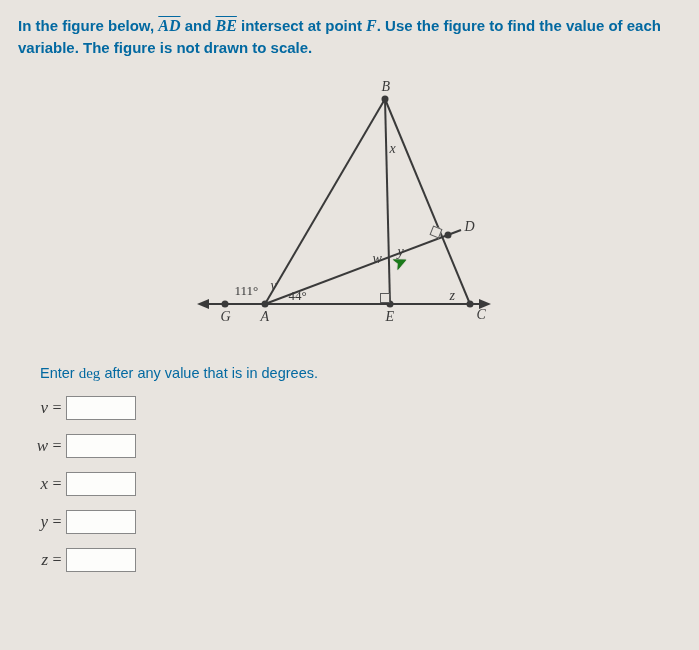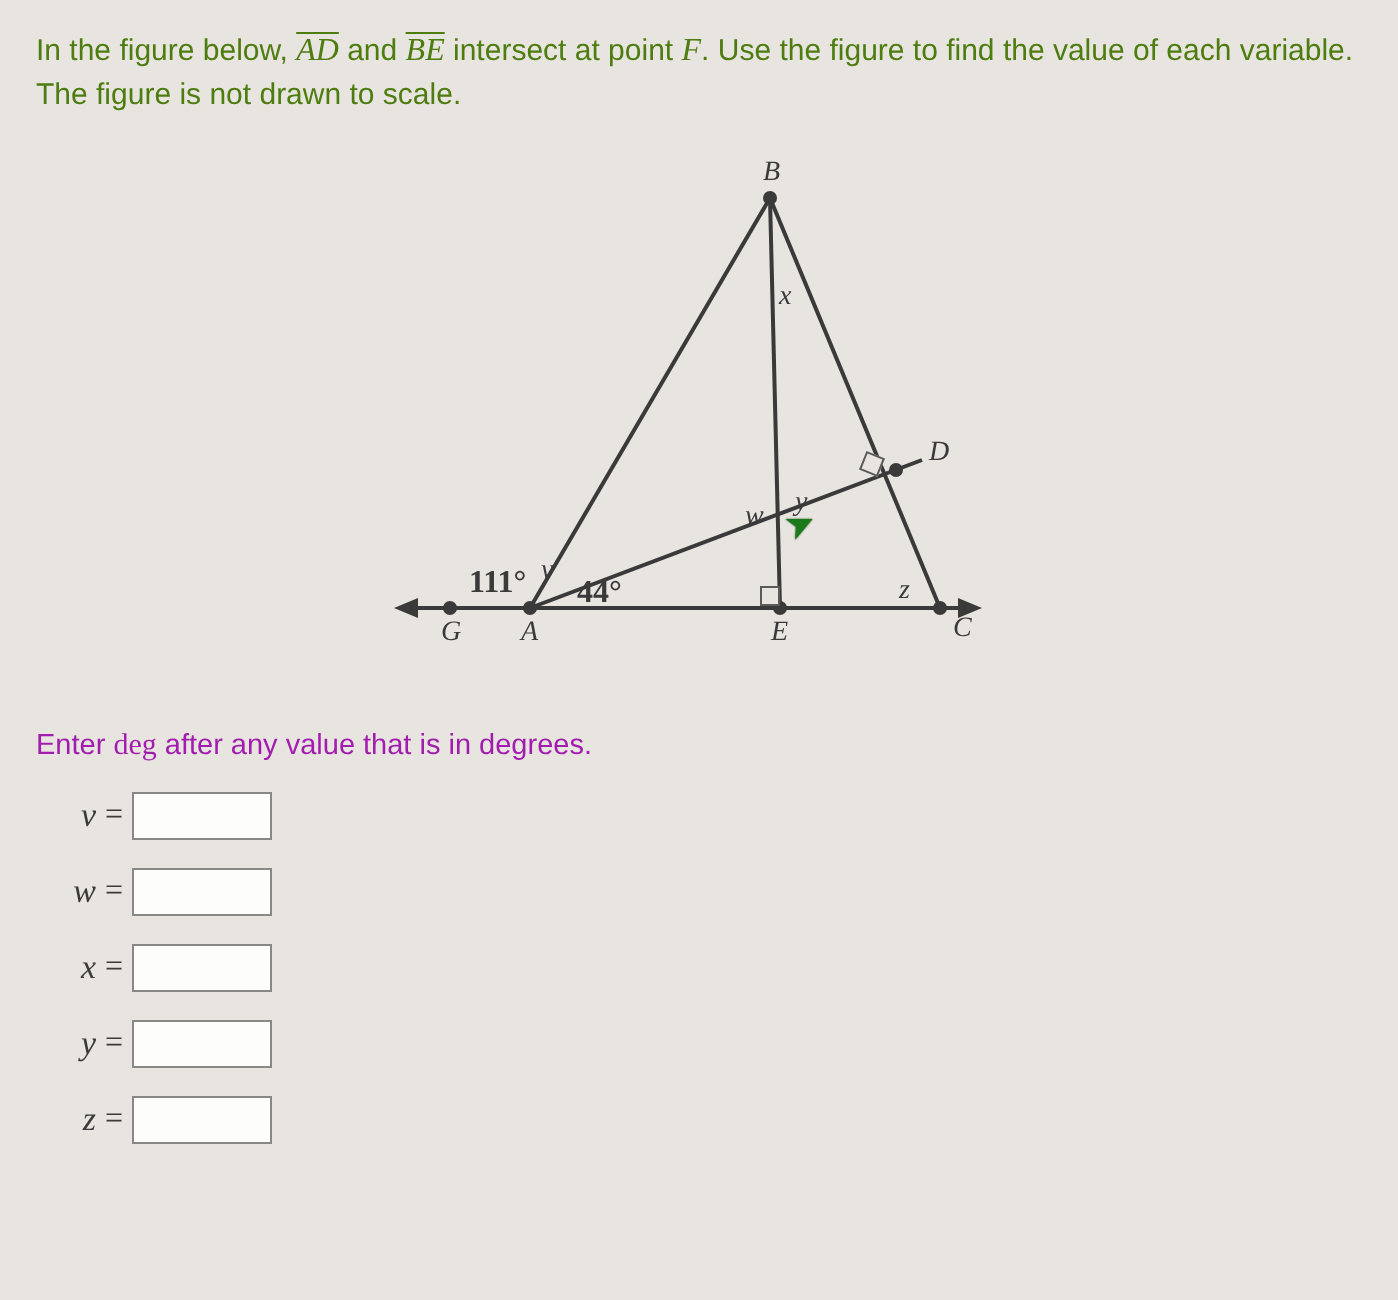--- a/index.html
+++ b/index.html
@@ -7,22 +7,23 @@
     width: 699px;
     height: 650px;
     background: #e8e4df;
     font-family: Arial, Helvetica, sans-serif;
     padding: 14px 18px;
     color: #3a3a3a;
   }
   .prompt {
     font-size: 15px;
     line-height: 1.45;
-    color: #4d7c0f;
+    color: #0369a1;
     margin-bottom: 20px;
+    font-weight: bold;
   }
   .overline {
     text-decoration: overline;
     font-style: italic;
     font-family: "Times New Roman", serif;
     font-size: 16px;
   }
   .mathit {
     font-style: italic;
     font-family: "Times New Roman", serif;
@@ -41,22 +42,21 @@
   .figure svg { position: absolute; top: 0; left: 0; }
   .lbl {
     position: absolute;
     font-family: "Times New Roman", serif;
     font-style: italic;
     font-size: 14px;
     color: #3a3a3a;
   }
   .deg {
     font-style: normal;
-    font-size: 16px;
-    font-weight: bold;
+    font-size: 13px;
   }
   .sq {
     position: absolute;
     width: 10px;
     height: 10px;
     border: 1.5px solid #5a5a5a;
     background: #e8e4df;
   }
   .dot {
     position: absolute;
@@ -67,22 +67,23 @@
   }
   .arrow-cursor {
     position: absolute;
     color: #1a7a1a;
     font-size: 18px;
     transform: translate(-50%,-50%) rotate(-25deg);
     text-shadow: 0 0 1px #0a4a0a;
   }
   .instr {
     font-size: 14.5px;
-    color: #a21caf;
+    color: #0369a1;
     margin-bottom: 14px;
+    margin-left: 22px;
   }
   .deg-word {
     font-family: "Times New Roman", serif;
     font-size: 15px;
   }
   .answers .row {
     display: flex;
     align-items: center;
     margin-bottom: 14px;
   }

